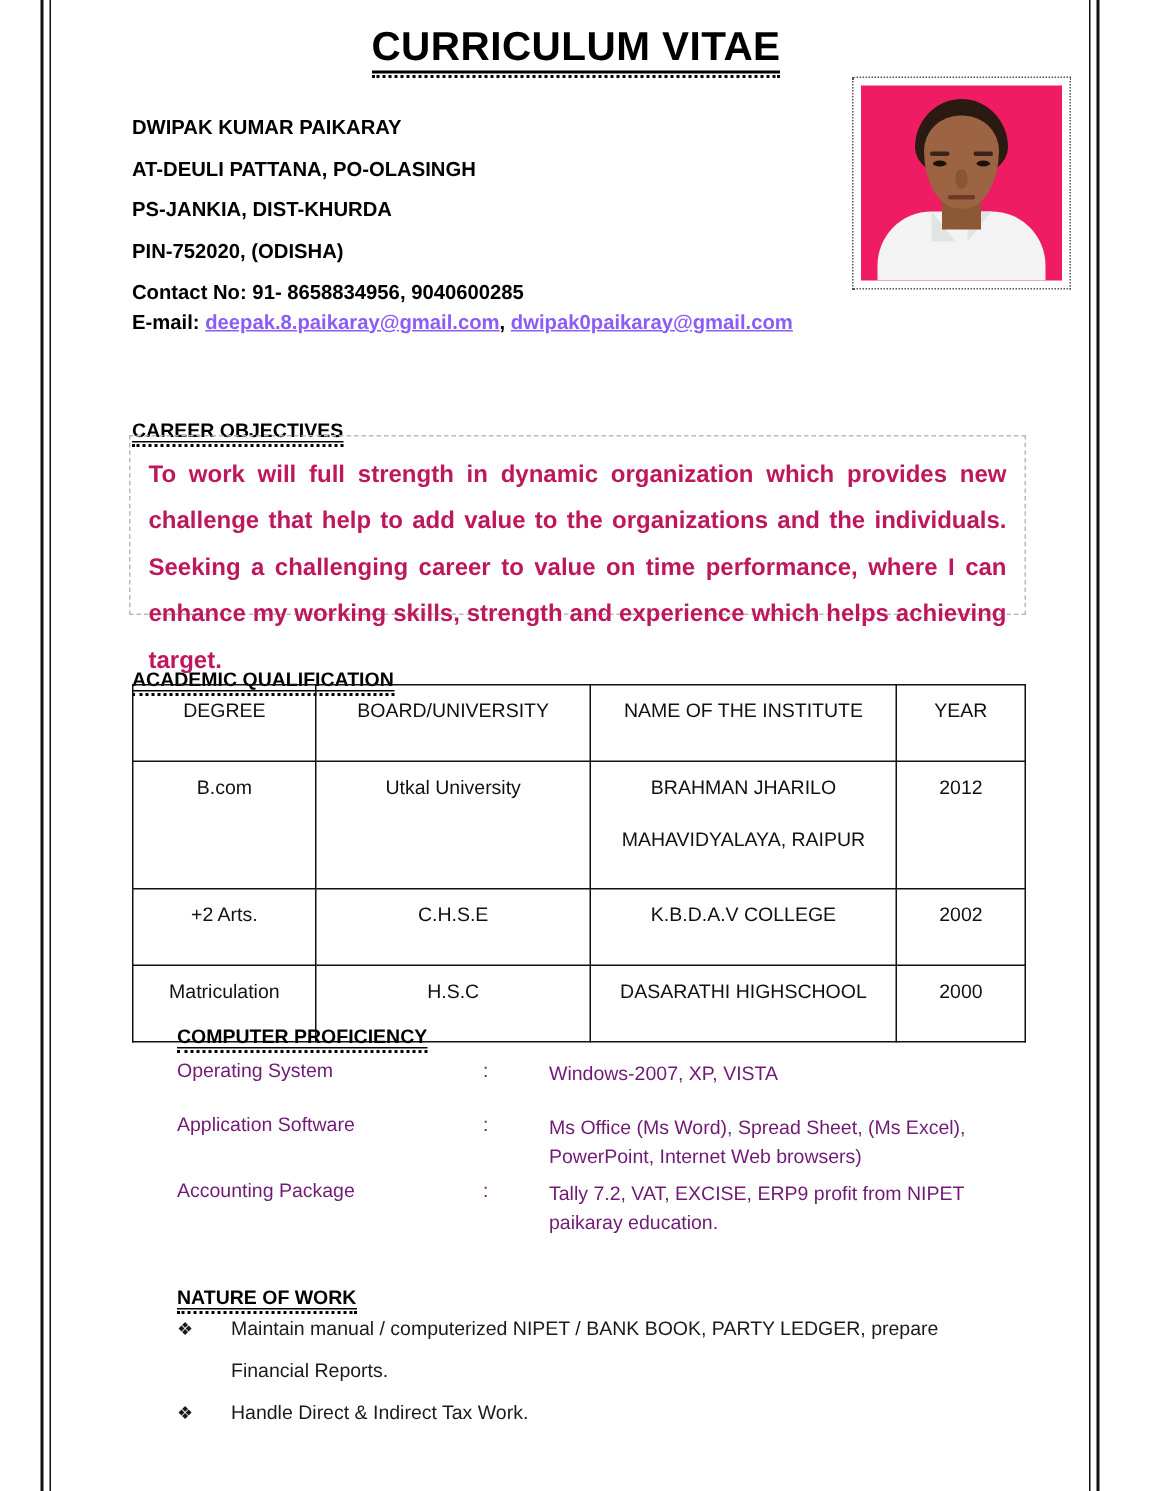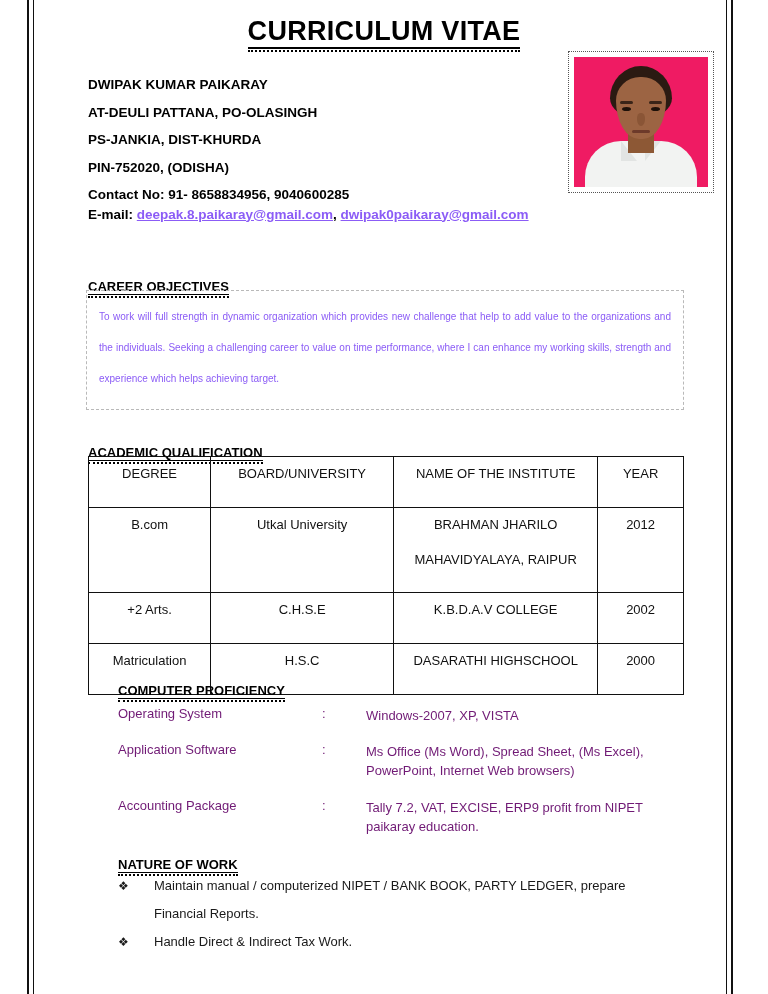--- a/index.html
+++ b/index.html
@@ -241,24 +241,25 @@
     position: absolute;
     left: 86px;
     top: 290px;
     width: 598px;
     height: 120px;
     border: 1px dashed #b9b9b9;
     box-sizing: border-box;
     padding: 10px 12px 0 12px;
   }
   .obj-text {
-    font-size: 10px;
+    font-size: 16px;
     line-height: 31px;
     text-align: justify;
-    color: #8b5cf6;
+    color: #be185d;
+    font-weight: bold;
   }
 
   
   table.acad {
     position: absolute;
     left: 88px;
     top: 456px;
     width: 596px;
     border-collapse: collapse;
     font-size: 13px;
@@ -289,21 +290,21 @@
     top: 706px;
     width: 560px;
     font-size: 13px;
     color: #701a75;
   }
   .prof .row {
     position: relative;
     min-height: 20px;
   }
   .prof .row.r0 { margin-bottom: 16px; }
-  .prof .row.r1 { margin-bottom: 16px; }
+  .prof .row.r1 { margin-bottom: 4px; }
   .prof .label {
     position: absolute;
     left: 0; top: 0;
     width: 200px;
   }
   .prof .colon {
     position: absolute;
     left: 204px; top: 0;
   }
   .prof .value {

